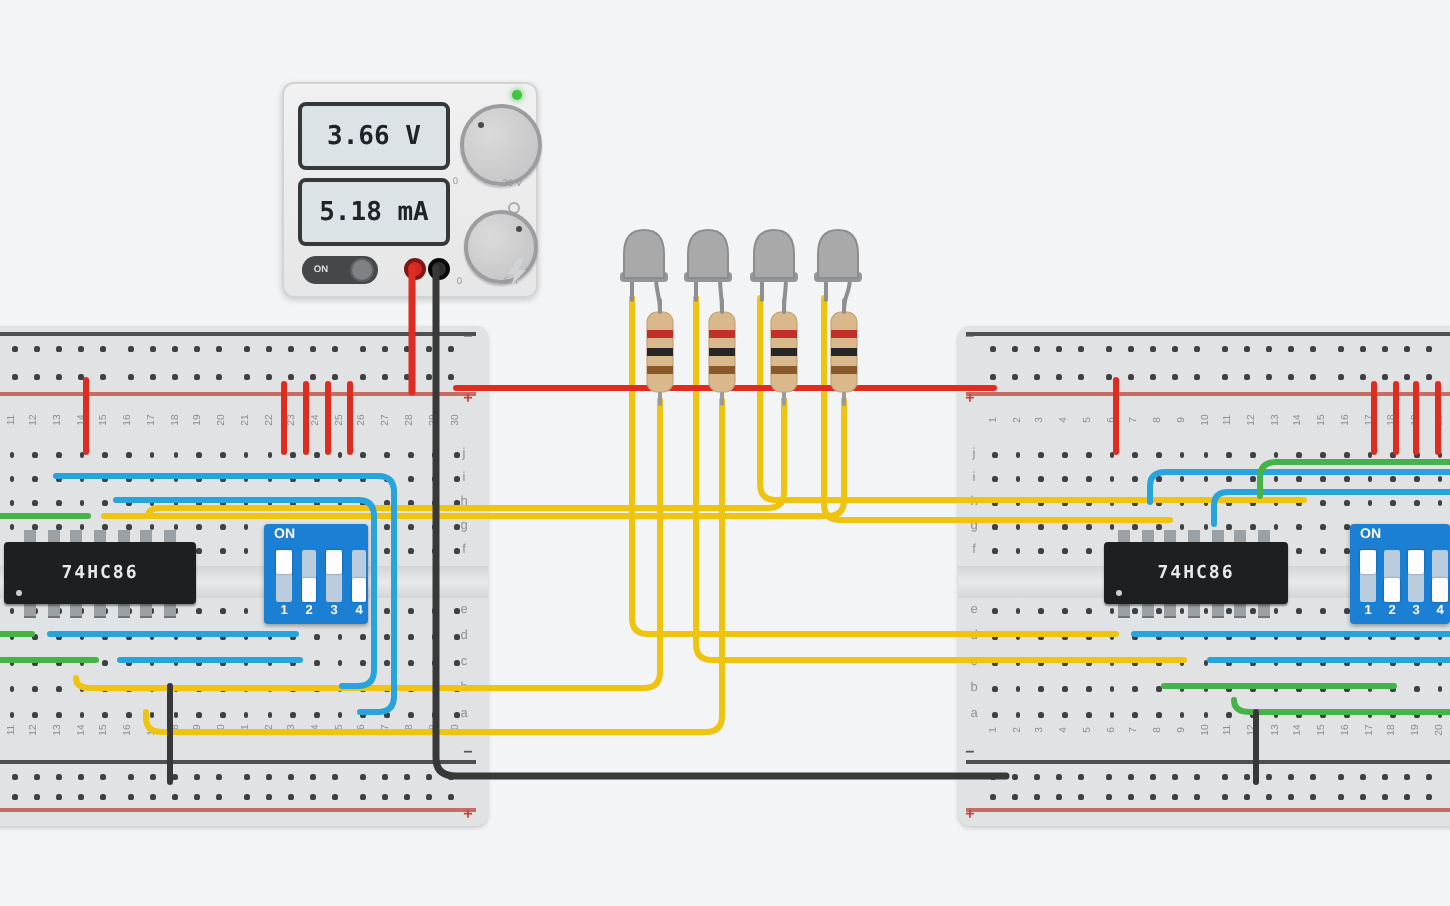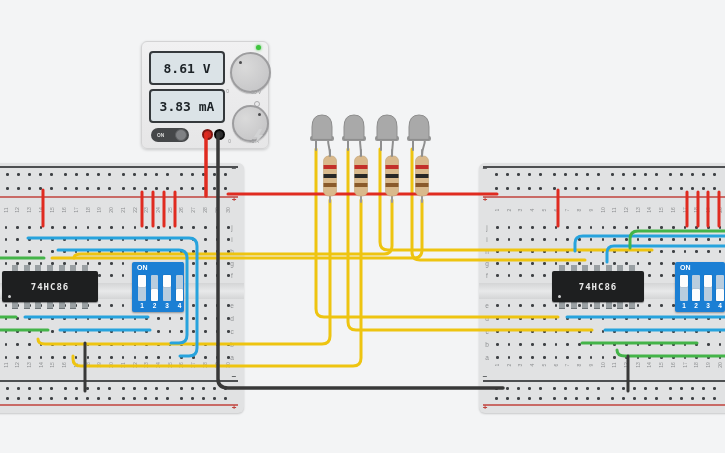--- a/index.html
+++ b/index.html
@@ -792,24 +792,24 @@
       </div>
       <div class="dip-num" style="left: 33px; top: 40px;">3</div>
       <div class="dip-track" style="left: 41px; top: 13px;">
         <div class="dip-slider" style="top: 14px;"></div>
       </div>
       <div class="dip-num" style="left: 45px; top: 40px;">4</div>
     </div>
 
   <div id="psu">
     <div class="psu-display" style="top:9px;">
-      <span>8.61 V</span>
+      <span>3.66 V</span>
     </div>
     <div class="psu-display" style="top:47px;">
-      <span>3.83 mA</span>
+      <span>5.18 mA</span>
     </div>
     <div class="led-ind" style="left:114px;top:3px;background:#3ec43e;box-shadow:0 0 3px #3ec43e;"></div>
     <div class="knob" style="left:88px;top:10px;width:37px;height:37px;">
       <div class="knob-dot" style="left:7px;top:7px;"></div>
     </div>
     <span class="knob-label" style="left:84px;top:46px;">0</span>
     <span class="knob-label" style="left:108px;top:47px;">30 V</span>
     <div class="led-ind" style="left:112px;top:59px;width:4px;height:4px;border:1px solid #ababad;"></div>
     <div class="knob" style="left:90px;top:63px;width:33px;height:33px;">
       <div class="knob-dot" style="right:6px;top:6px;"></div>

